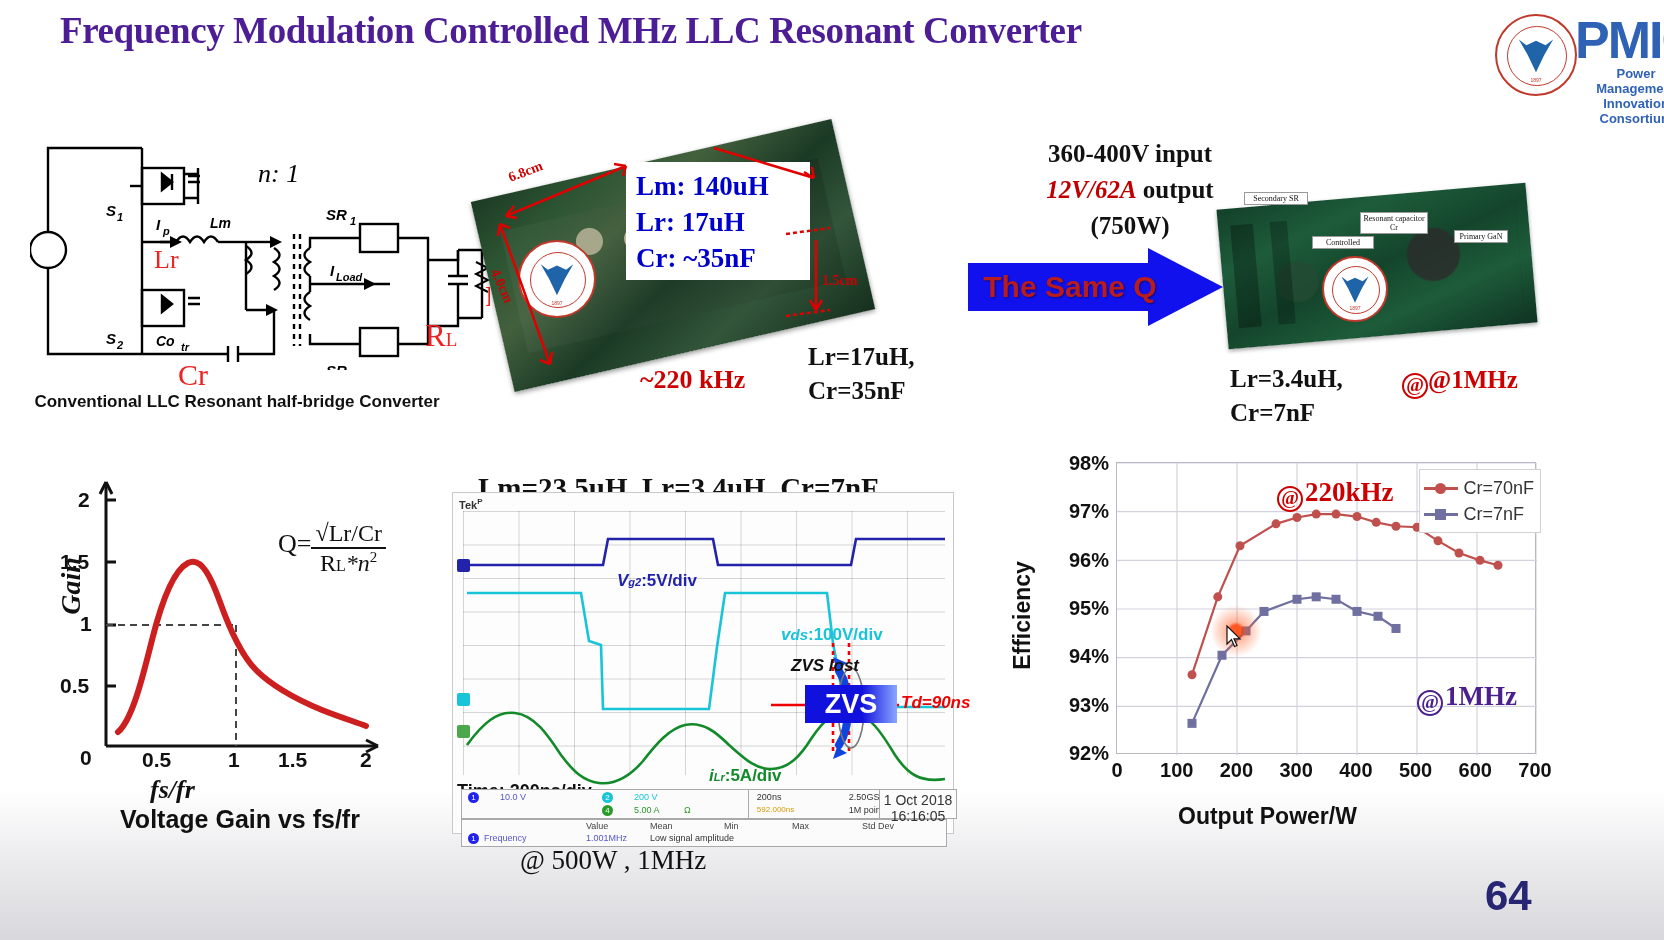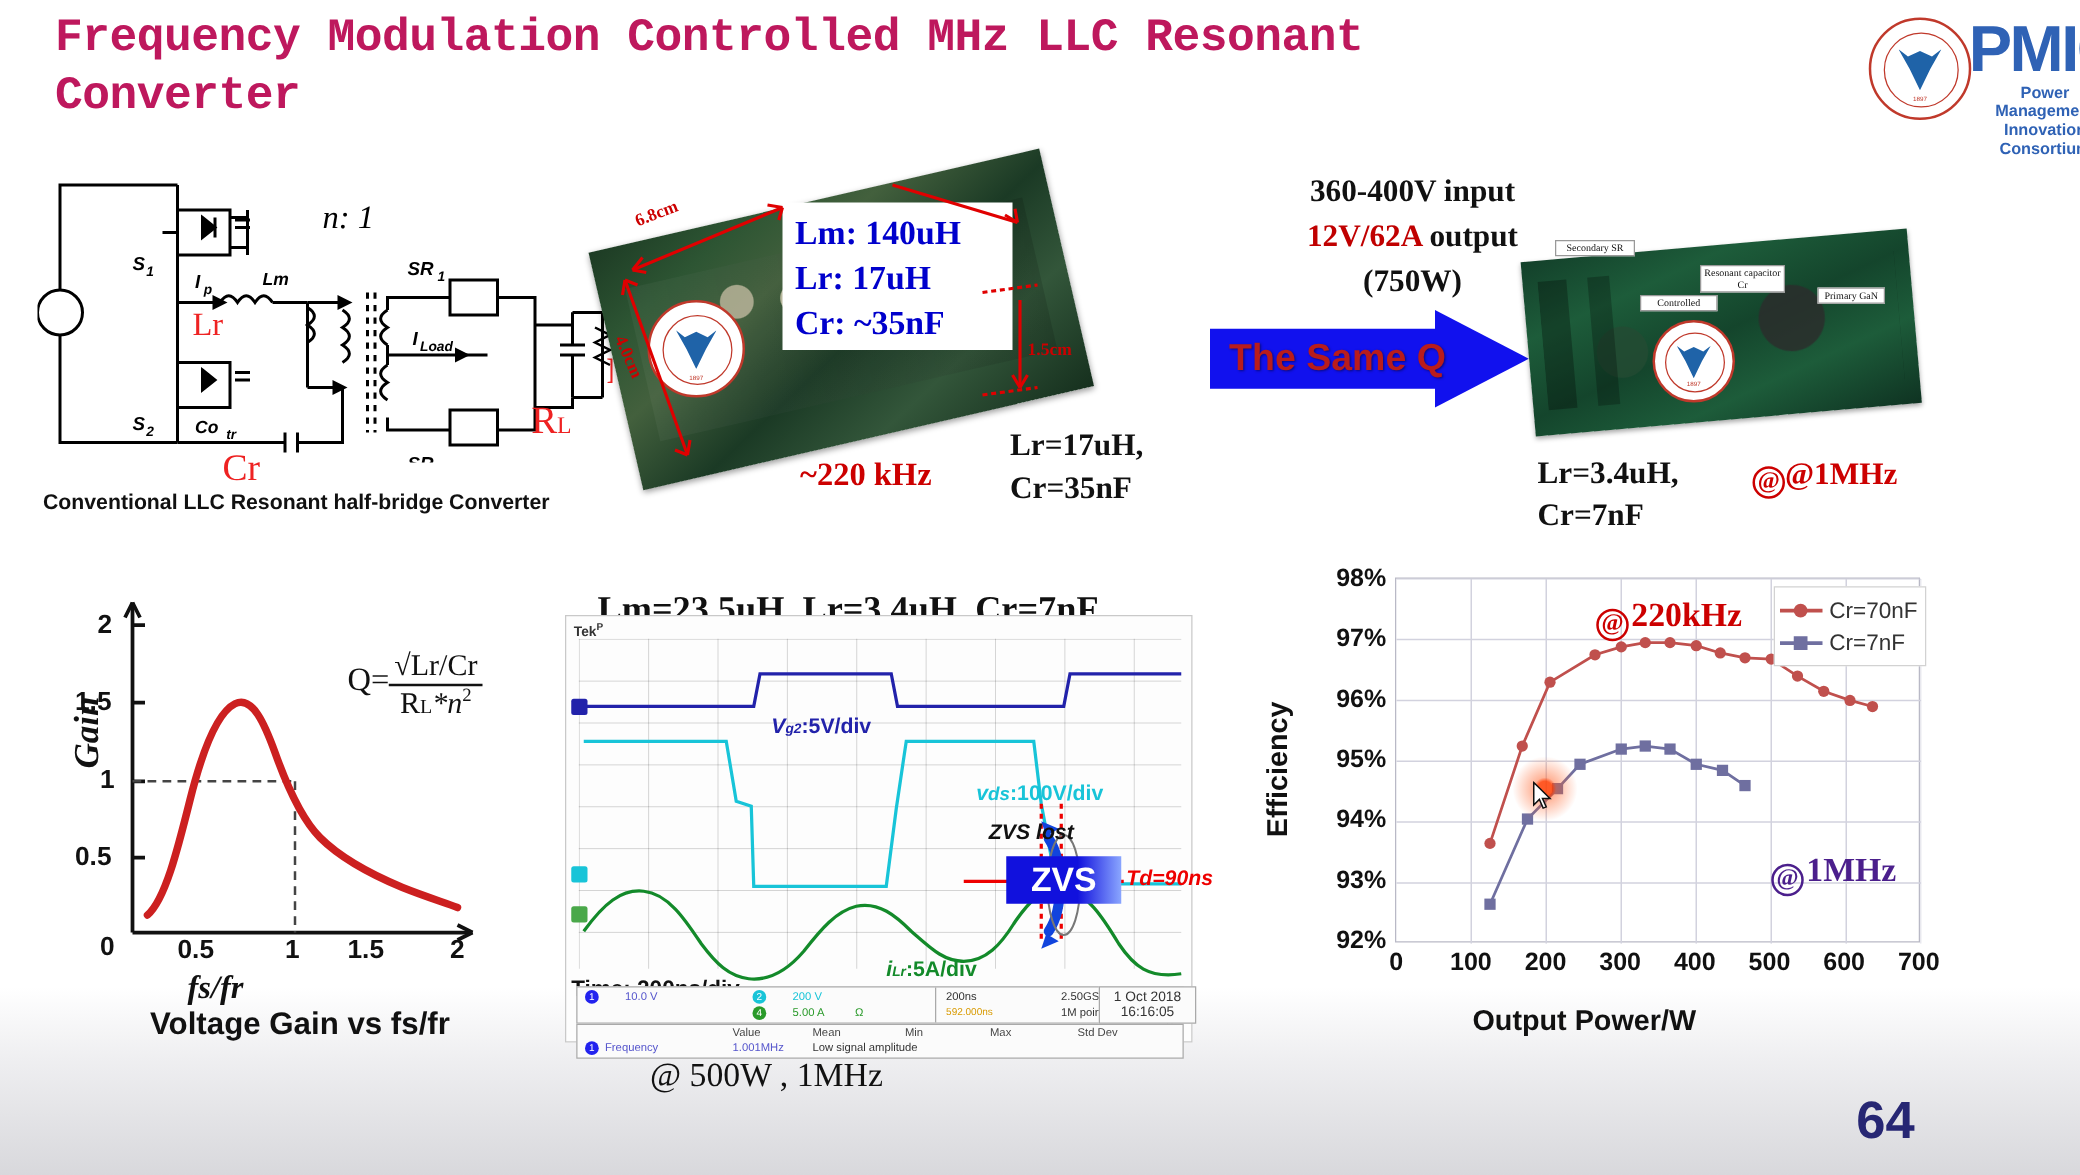--- a/index.html
+++ b/index.html
@@ -6,45 +6,45 @@
   body{
     width:1664px;height:940px;
     font-family:"Liberation Sans", sans-serif;
     background:linear-gradient(180deg,#ffffff 0%,#ffffff 84%,#efeff1 90%,#d8d8dc 100%);
     position:relative;overflow:hidden;
   }
   .abs{position:absolute;}
 
   
   #slide-title{
-    left:44px;top:8px;width:1060px;
-    font-family:Liberation Mono, monospace;
+    left:60px;top:8px;width:1060px;
+    font-family:Liberation Serif, serif;
     font-weight:bold;font-size:37px;line-height:46px;
-    color:#be185d;letter-spacing:-0.4px;
+    color:#4c1d95;letter-spacing:-0.4px;
   }
 
   
   #zju-logo-top{left:1495px;top:14px;width:78px;height:78px;}
   .pmic-wrap{left:1575px;top:18px;}
   .pmic-letters{
     font-weight:bold;font-size:52px;color:#2f62b5;letter-spacing:-2px;
     font-family:"Liberation Sans", sans-serif;line-height:52px;
   }
   .pmic-sub{
     font-weight:bold;font-size:13px;color:#2f62b5;line-height:15px;
     text-align:center;font-family:"Liberation Sans", sans-serif;
   }
 
   
   .seal{border-radius:50%;border:2.5px solid #c0392b;background:#fff;position:relative;}
   .seal .ring{position:absolute;left:13%;top:13%;width:74%;height:74%;border-radius:50%;border:1.5px solid #c0392b;}
   .seal .bird{position:absolute;left:28%;top:30%;width:44%;height:42%;background:#1f63a8;
      clip-path:polygon(0% 0%,22% 18%,50% 4%,78% 18%,100% 0%,74% 48%,50% 100%,26% 48%);}
   .seal .yr{position:absolute;left:0;right:0;bottom:14%;text-align:center;font-size:5px;color:#c0392b;}
-  .red{color:#c00000;}
+  .red{color:#c00000;font-style:italic;}
 
   
   #circuit-box{left:30px;top:130px;width:460px;height:240px;}
   #circuit-caption{left:22px;top:390px;width:430px;text-align:center;
      font-size:17px;font-weight:bold;line-height:23px;color:#111;}
 
   
   #pcb1{left:478px;top:128px;width:390px;height:255px;}
   .pcbimg1{
     position:absolute;left:10px;top:30px;width:370px;height:195px;
@@ -453,21 +453,21 @@
     <span style="position:absolute;left:22px;top:13px;color:#5555cc;">Frequency</span>
     <span style="position:absolute;left:124px;top:1px;color:#444;">Value</span>
     <span style="position:absolute;left:188px;top:1px;color:#444;">Mean</span>
     <span style="position:absolute;left:262px;top:1px;color:#444;">Min</span>
     <span style="position:absolute;left:330px;top:1px;color:#444;">Max</span>
     <span style="position:absolute;left:400px;top:1px;color:#444;">Std Dev</span>
     <span style="position:absolute;left:124px;top:13px;color:#5555cc;">1.001MHz</span>
     <span style="position:absolute;left:188px;top:13px;color:#333;">Low signal amplitude</span>
   </div>
 
-  <div style="position:absolute;right:-4px;top:296px;width:76px;height:28px;border:1px solid #a9a9a9;background:#fbfbfb;font-size:11px;color:#333;text-align:center;">
+  <div style="position:absolute;right:-4px;top:296px;width:76px;height:28px;border:1px solid #a9a9a9;background:#fbfbfb;font-size:14px;color:#333;text-align:center;">
     <div style="margin-top:2px;">1 Oct 2018</div>
     <div>16:16:05</div>
   </div>
 </div>
 <div class="abs" id="scope-caption">@ 500W , 1MHz</div>
 
 <div class="abs" id="eff-chart">
   <div id="eff-ylabel">Efficiency</div>
   <div id="eff-plot">
 

